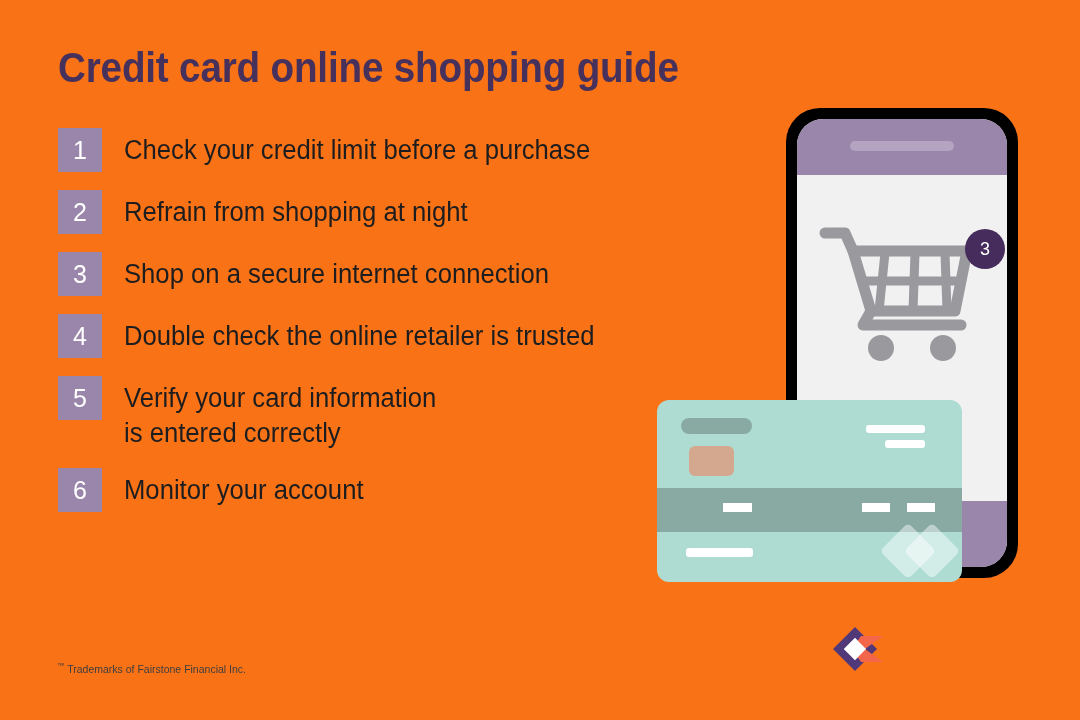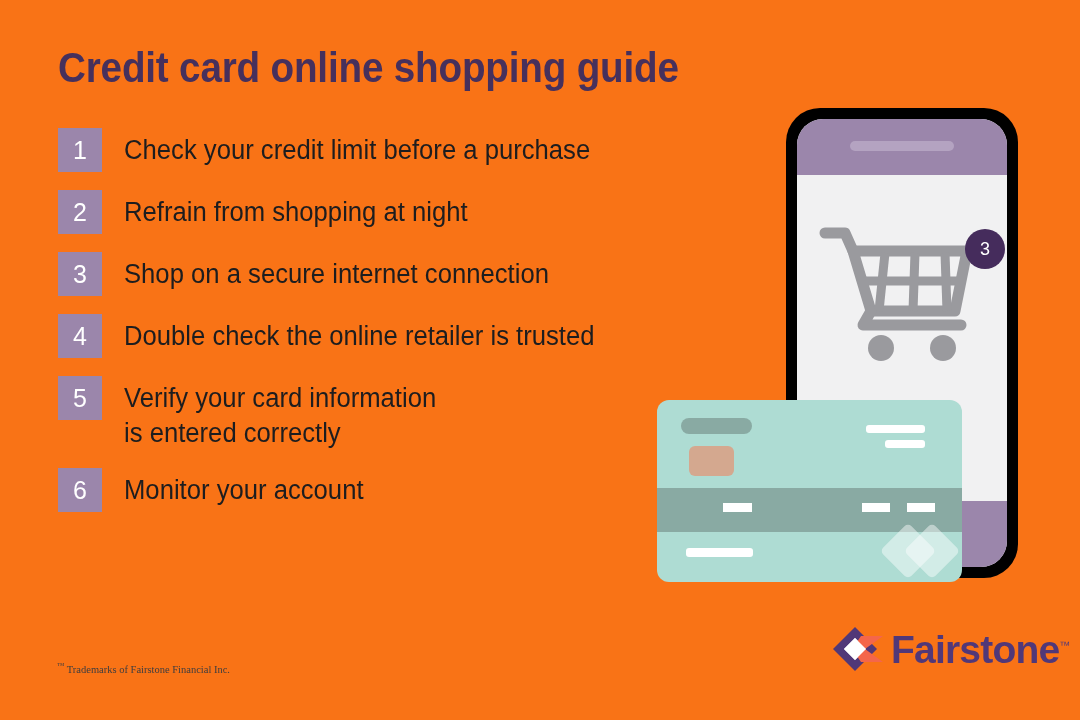--- a/index.html
+++ b/index.html
@@ -205,21 +205,21 @@
   #card-diamond-1 { left: 231px; top: 131px; }
   #card-diamond-2 { left: 255px; top: 131px; }
 
   
   #footnote {
     position: absolute;
     left: 57px;
     top: 661px;
     font-size: 10.5px;
     color: #3d3d40;
-    font-family: Liberation Serif, serif;
+    font-family: Liberation Sans, sans-serif;
   }
   #footnote sup { font-size: 7.5px; }
   #brand-logo {
     position: absolute;
     left: 833px;
     top: 625px;
     display: flex;
     align-items: center;
   }
   #brand-mark {
@@ -332,16 +332,15 @@
 
   <div id="brand-logo">
     <div id="brand-mark">
       <svg width="52" height="48" viewBox="0 0 52 48" xmlns="http://www.w3.org/2000/svg">
         <path d="M22 2 L44 24 L22 46 L0 24 Z" fill="#513878"></path>
         <path d="M22 13 L33 24 L22 35 L11 24 Z" fill="#ffffff"></path>
         <path d="M28 11 L50 11 L32 24 L50 37 L28 37 L19 24 Z" fill="#f4664a"></path>
         <path d="M22 13 L33 24 L22 35 L11 24 Z" fill="#ffffff"></path>
       </svg>
     </div>
-    <div id="brand-wordmark"><span>Fairstone</span><sup>™</sup></div>
   </div>
 
 </div>
 
 </body></html>

